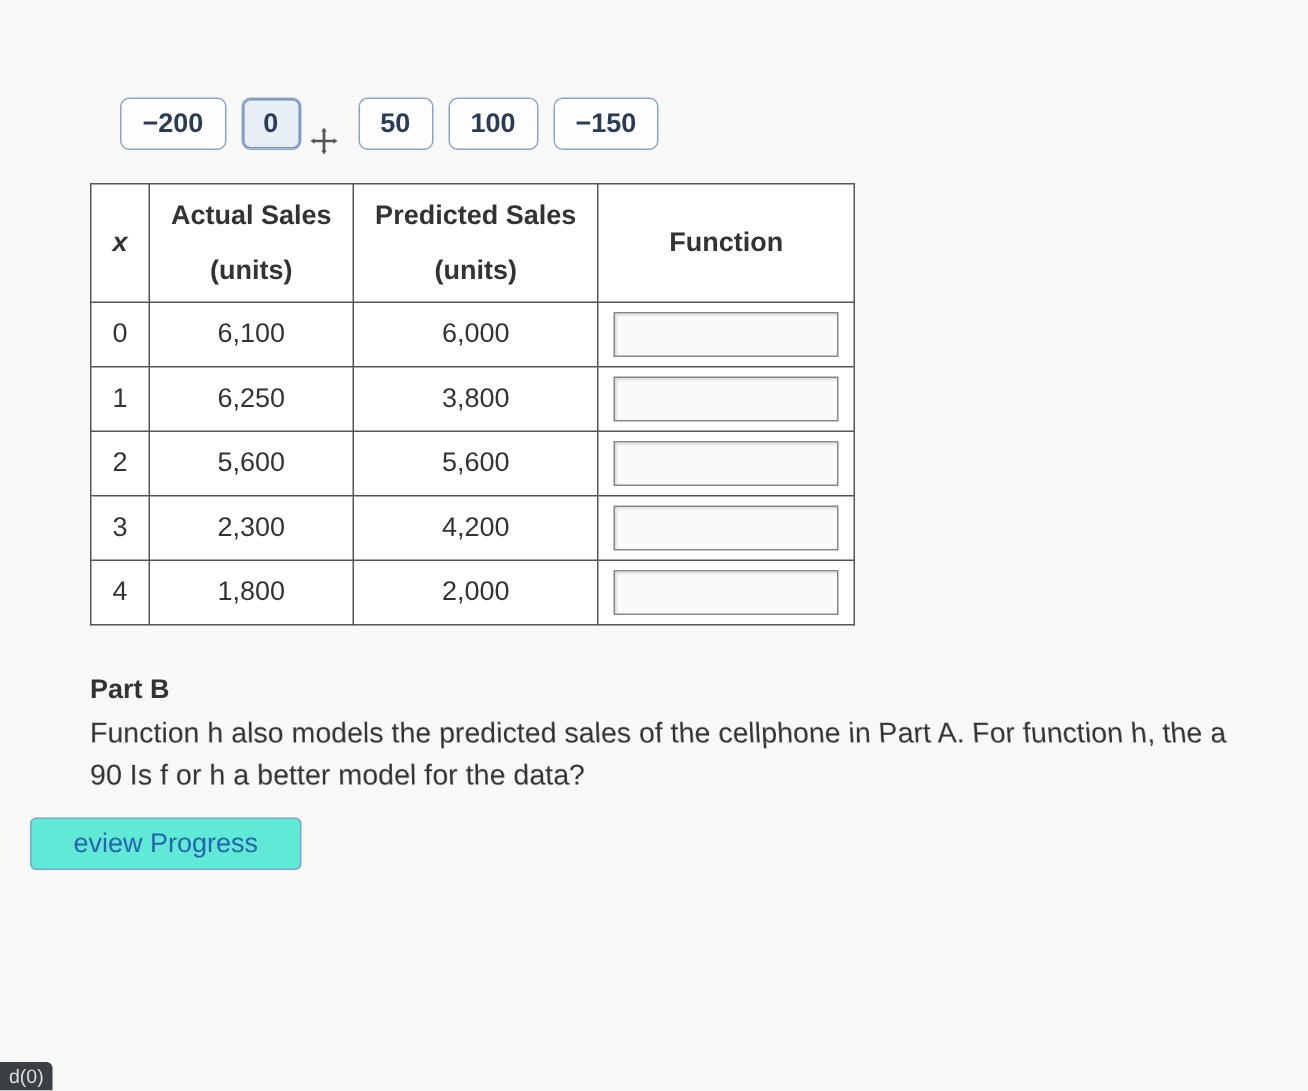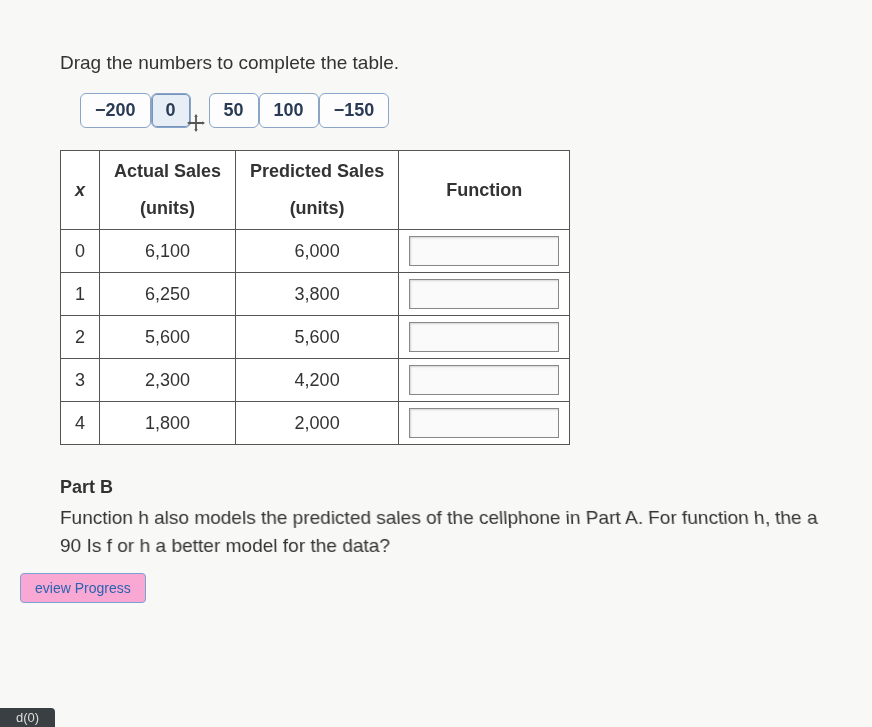--- a/index.html
+++ b/index.html
@@ -8,21 +8,21 @@
     padding: 20px 0 0 60px;
     font-family: Arial, Helvetica, sans-serif;
     background: #f8f8f6;
     color: #333;
     width: 872px;
     height: 727px;
     overflow: hidden;
     position: relative;
   }
   .instructions { font-size: 19px; line-height: 1.5; margin-bottom: 16px; }
-  .chips { display: flex; margin: 10px 0 22px 20px; align-items: center; }
+  .chips { display: flex; gap: 10px; margin: 10px 0 22px 20px; align-items: center; }
   .chip {
     border: 1.5px solid #8aa5c8;
     border-radius: 6px;
     background: #fdfdfd;
     color: #2a3b55;
     font-weight: bold;
     font-size: 18px;
     padding: 6px 14px;
     user-select: none;
     cursor: grab;
@@ -52,42 +52,41 @@
     border: 1.5px solid #888;
     background: #fafafa;
     box-shadow: inset 1px 1px 2px rgba(0,0,0,0.15);
   }
   .partb { margin-top: 32px; font-weight: bold; font-size: 18px; }
   .partb-text { font-size: 19px; margin-top: 6px; line-height:1.45; transform: perspective(900px) rotateX(6deg); transform-origin: top left;}
   .review-btn {
     display:inline-block;
     border: 1.5px solid #7aa0d4;
     border-radius: 4px;
-    background: #f9a8d4;
+    background: #5eead4;
     color: #2a63b0;
-    font-size: 14px;
-    padding: 6px 14px;
+    font-size: 18px;
+    padding: 6px 28px;
     margin-top: 14px;
     margin-left: -40px;
   }
   .dbar {
     position:absolute; left:0; bottom:0;
     background:#3a3f44; color:#ddd;
-    font-size:13px; padding:2px 16px;
+    font-size:13px; padding:2px 6px;
     border-top-right-radius:4px;
   }
 </style>
 </head>
 <body>
 
 
 
 <div class="instructions">
   <br>
-  <span>Drag the numbers to complete the table.</span>
 </div>
 
 <div class="chips">
   <div class="chip">−200</div>
   <div class="chip active">0</div>
   <svg class="move-cursor" viewBox="0 0 20 20">
     <path d="M10 0 L12 3 H11 V9 H17 V8 L20 10 L17 12 V11 H11 V17 H12 L10 20 L8 17 H9 V11 H3 V12 L0 10 L3 8 V9 H9 V3 H8 Z" fill="#555"></path>
   </svg>
   <div class="chip">50</div>
   <div class="chip">100</div>

